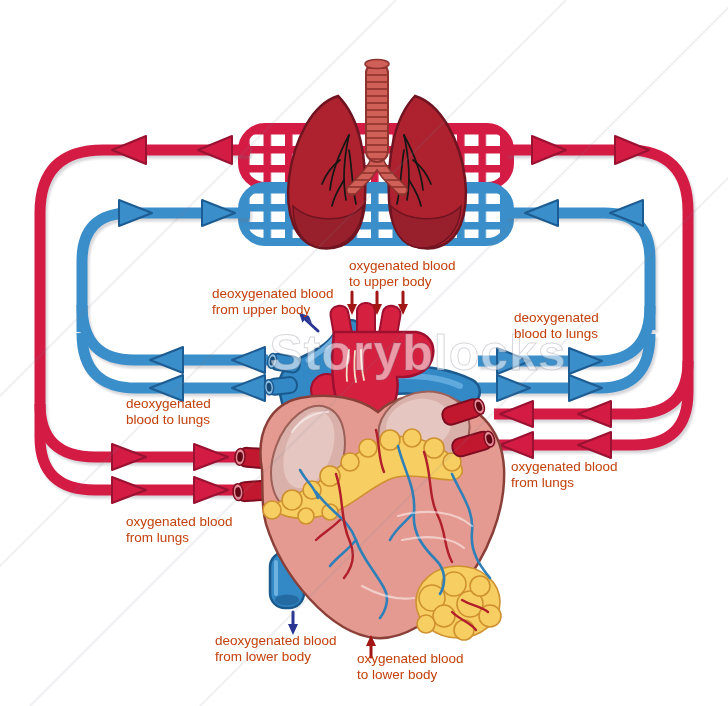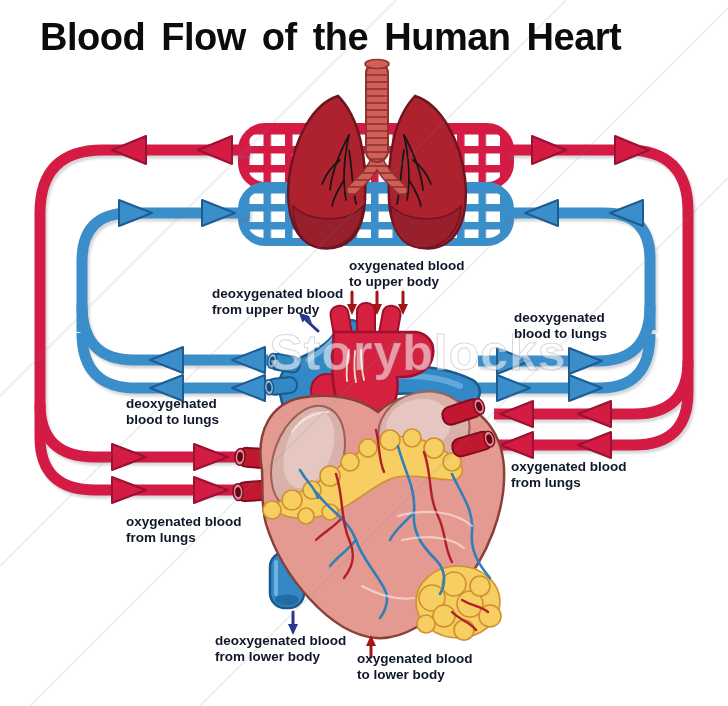--- a/index.html
+++ b/index.html
@@ -2,22 +2,22 @@
 <html><head>
 <meta charset="utf-8">
 <style>
   html,body{margin:0;padding:0;background:#ffffff;}
   .stage{position:relative;width:728px;height:706px;background:#ffffff;overflow:hidden;
          font-family:"Liberation Sans",sans-serif;}
   .stage svg{position:absolute;left:0;top:0;}
   .title{position:absolute;left:40px;top:16px;width:680px;
          font-size:38px;font-weight:700;letter-spacing:-0.5px;word-spacing:6px;
          color:#0c0c0c;white-space:nowrap;}
-  .lbl{position:absolute;font-size:13.5px;font-weight:700;line-height:1.18;
-       color:#0f172a;white-space:pre-line;}
+  .lbl{position:absolute;font-size:13.5px;font-weight:400;line-height:1.18;
+       color:#c2410c;white-space:pre-line;}
   .pipeshadow{filter:drop-shadow(2px 3px 1px rgba(110,110,125,0.28));}
 </style>
 </head>
 <body>
 
 <div class="stage">
 
 <svg width="728" height="706" viewBox="0 0 728 706">
   <defs>
     <pattern id="gR" patternUnits="userSpaceOnUse" x="242" y="127" width="21.5" height="19">
@@ -282,21 +282,20 @@
 
   <g stroke="rgba(130,130,150,0.12)" stroke-width="2">
     <line x1="-140" y1="706" x2="566" y2="0"></line>
     <line x1="30" y1="706" x2="736" y2="0"></line>
     <line x1="200" y1="706" x2="906" y2="0"></line>
     <line x1="-310" y1="706" x2="396" y2="0"></line>
   </g>
   <text x="418" y="370" text-anchor="middle" font-family="Liberation Sans, sans-serif" font-size="50" font-weight="700" letter-spacing="1" fill="rgba(255,255,255,0.55)" stroke="rgba(110,110,130,0.28)" stroke-width="1">Storyblocks</text>
 </svg>
 
-<div class="title">Blood Flow of the Human Heart</div>
 
 <div class="lbl" style="left:349px;top:258px;">oxygenated blood
 to upper body</div>
 <div class="lbl" style="left:212px;top:286px;">deoxygenated blood
 from upper body</div>
 <div class="lbl" style="left:514px;top:310px;">deoxygenated
 blood to lungs</div>
 <div class="lbl" style="left:511px;top:459px;">oxygenated blood
 from lungs</div>
 <div class="lbl" style="left:126px;top:396px;">deoxygenated

